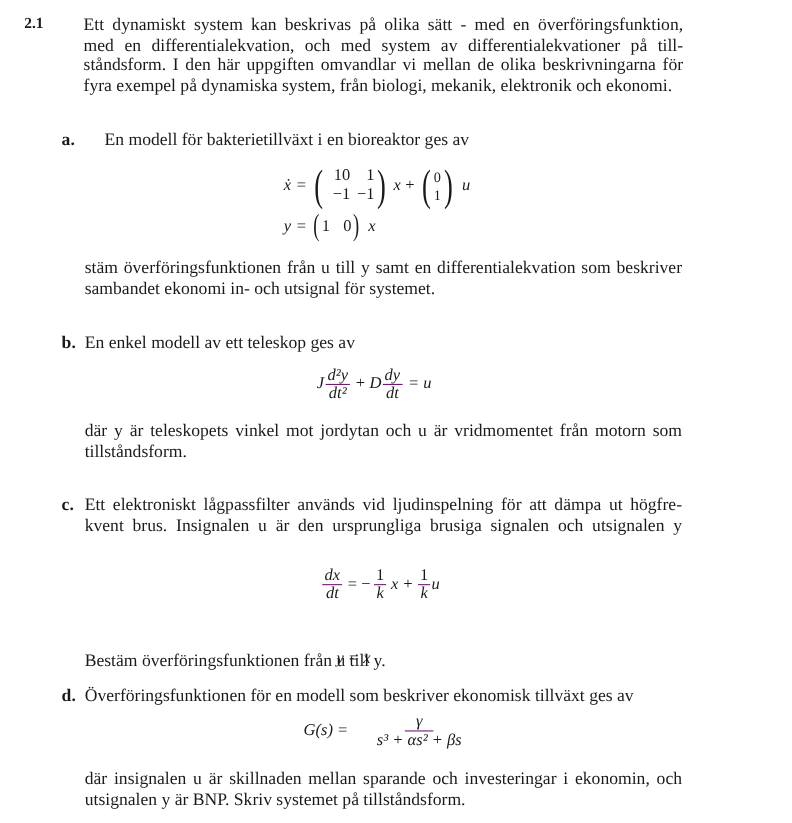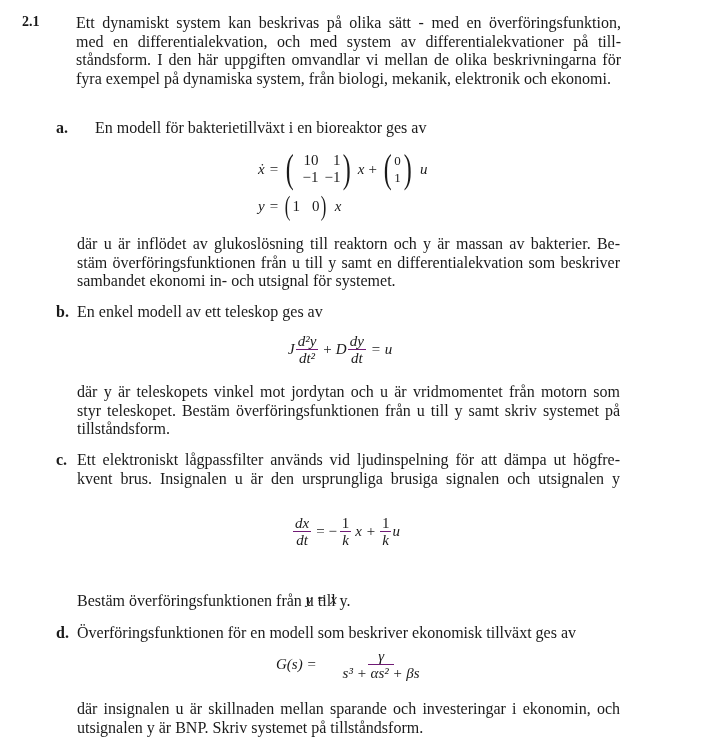--- a/index.html
+++ b/index.html
@@ -63,21 +63,20 @@
   <i class="m">y</i>
   <span style="margin:0 5px;">=</span>
   <span class="paren" style="font-size:28px;">(</span>
   <span>1</span>
   <span style="margin-left:12px;">0</span>
   <span class="paren" style="font-size:28px;">)</span>
   <i class="m" style="margin-left:6px;">x</i>
 </div>
 
 <div class="abs txt para" style="left:77px; top:235px; width:543px;">
-  <span class="line">där u är inflödet av glukoslösning till reaktorn och y är massan av bakterier. Be-</span>
   <span class="line">stäm överföringsfunktionen från u till y samt en differentialekvation som beskriver</span>
   <span class="line last">sambandet ekonomi in- och utsignal för systemet.</span>
 </div>
 
 <div class="abs txt lbl" style="left:56px; top:303px;">b.</div>
 <div class="abs txt" style="left:77px; top:303px;">En enkel modell av ett teleskop ges av</div>
 
 <div class="abs math" style="left:288px; top:333px; display:flex; align-items:center;">
   <i class="m">J</i>
   <span class="frac">
@@ -88,21 +87,20 @@
   <i class="m">D</i>
   <span class="frac">
     <i class="n m">dy</i>
     <i class="d m">dt</i>
   </span>
   <i class="m" style="margin-left:4px;">= u</i>
 </div>
 
 <div class="abs txt para" style="left:77px; top:383px; width:543px;">
   <span class="line">där y är teleskopets vinkel mot jordytan och u är vridmomentet från motorn som</span>
-  <span class="line">styr teleskopet. Bestäm överföringsfunktionen från u till y samt skriv systemet på</span>
   <span class="line last">tillståndsform.</span>
 </div>
 
 <div class="abs txt lbl" style="left:56px; top:451px;">c.</div>
 <div class="abs txt para" style="left:77px; top:451px; width:543px;">
   <span class="line">Ett elektroniskt lågpassfilter används vid ljudinspelning för att dämpa ut högfre-</span>
   <span class="line">kvent brus. Insignalen u är den ursprungliga brusiga signalen och utsignalen y</span>
 </div>
 
 <div class="abs math" style="left:292px; top:515px; display:flex; align-items:center;">

